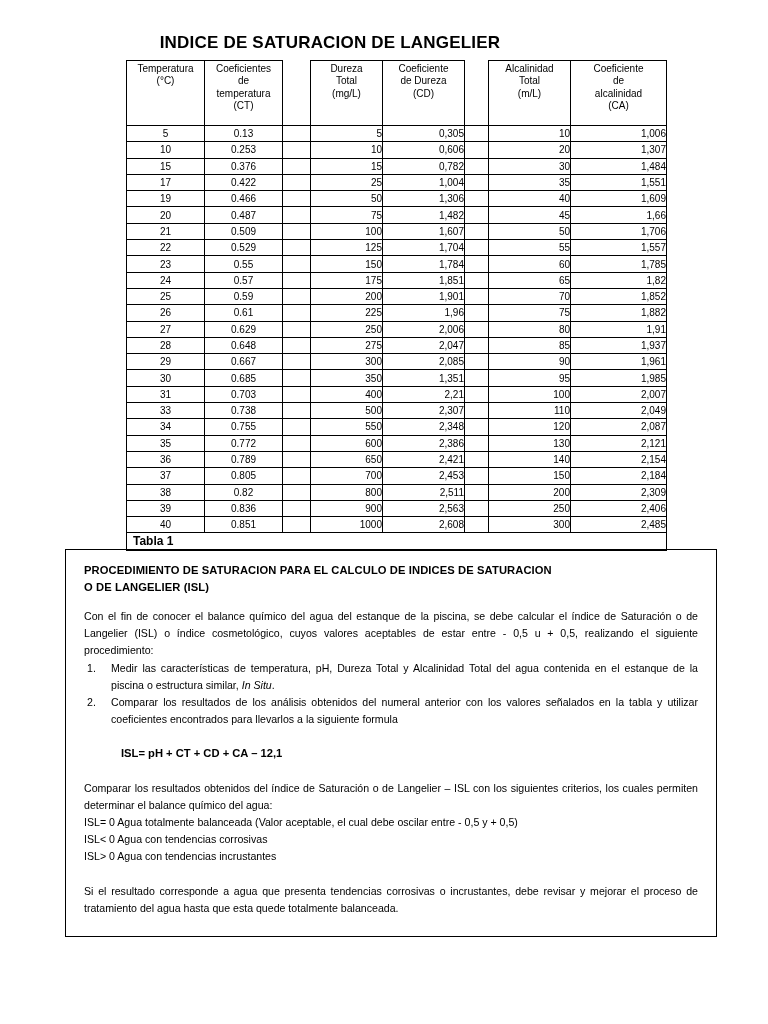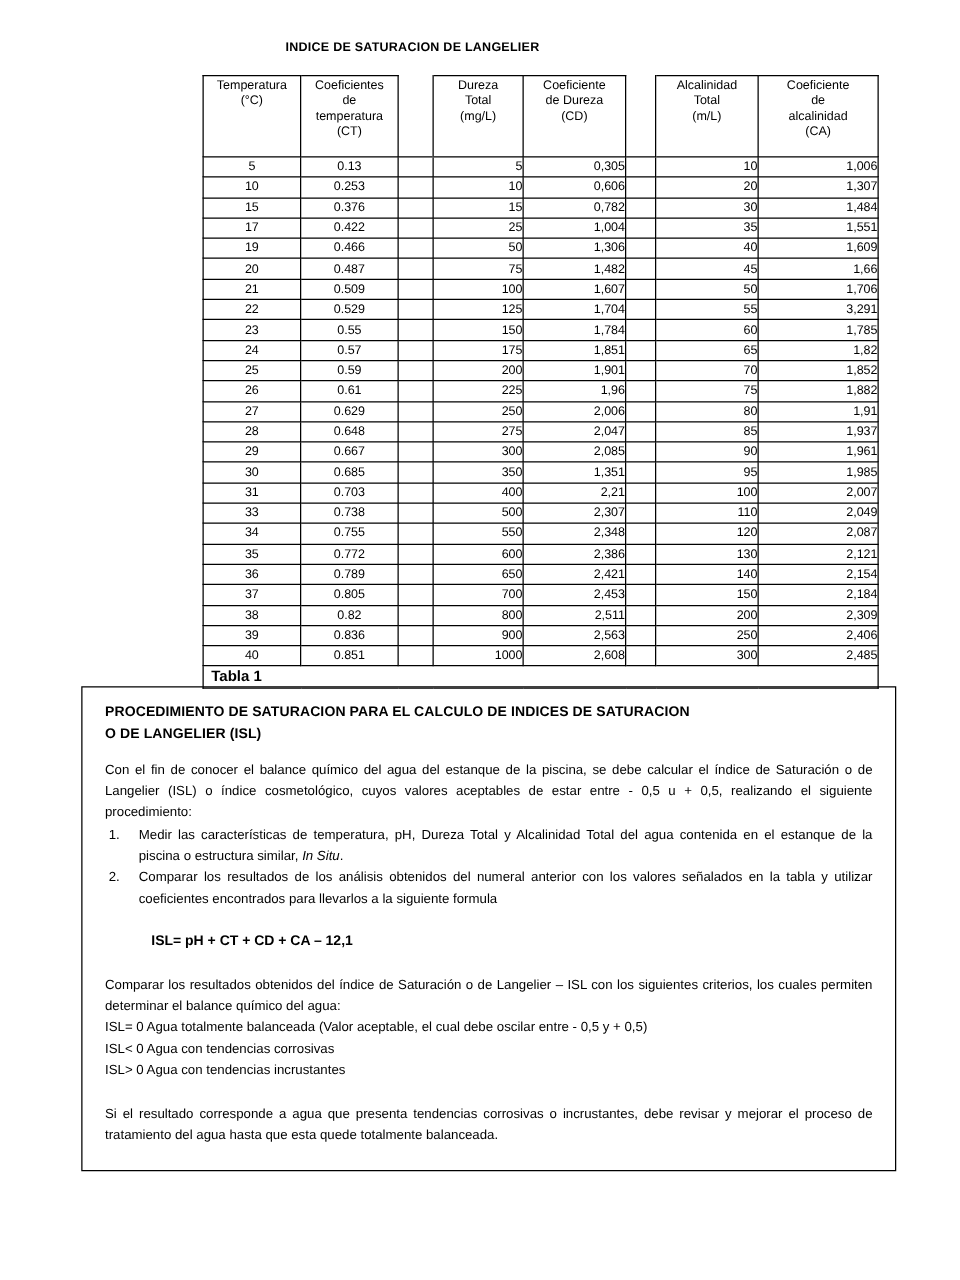--- a/index.html
+++ b/index.html
@@ -17,32 +17,31 @@
     overflow: hidden;
   }
 
   
   .doc-title {
     position: absolute;
     top: 33px;
     left: 0;
     width: 660px;
     text-align: center;
-    font-size: 10px;
+    font-size: 17px;
     font-weight: bold;
     letter-spacing: 0.2px;
   }
 
   
   .table-wrap {
     position: absolute;
     top: 60px;
     left: 126px;
     width: 540px;
-    margin-left: 36px;
   }
   table.langelier {
     border-collapse: collapse;
     width: 540px;
     table-layout: fixed;
   }
   table.langelier td,
   table.langelier th {
     border: 1px solid #000000;
     font-size: 10px;
@@ -267,21 +266,21 @@
           <td class="rgt">1,706</td>
         </tr>
         <tr>
           <td class="ctr">22</td>
           <td class="ctr">0.529</td>
           <td class="gap"></td>
           <td class="rgt">125</td>
           <td class="rgt">1,704</td>
           <td class="gap"></td>
           <td class="rgt">55</td>
-          <td class="rgt">3,291</td>
+          <td class="rgt">1,557</td>
         </tr>
         <tr>
           <td class="ctr">23</td>
           <td class="ctr">0.55</td>
           <td class="gap"></td>
           <td class="rgt">150</td>
           <td class="rgt">1,784</td>
           <td class="gap"></td>
           <td class="rgt">60</td>
           <td class="rgt">1,785</td>

